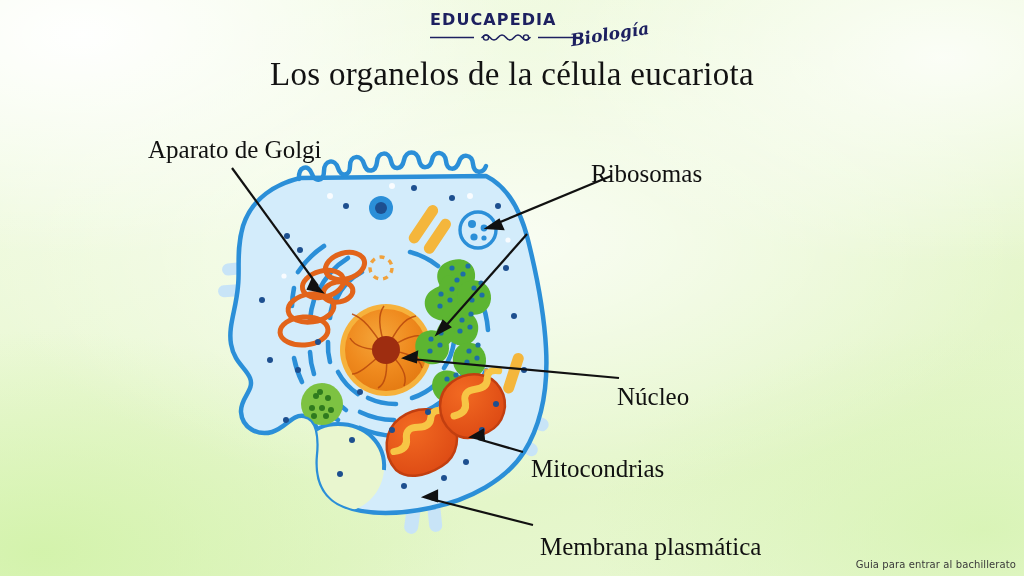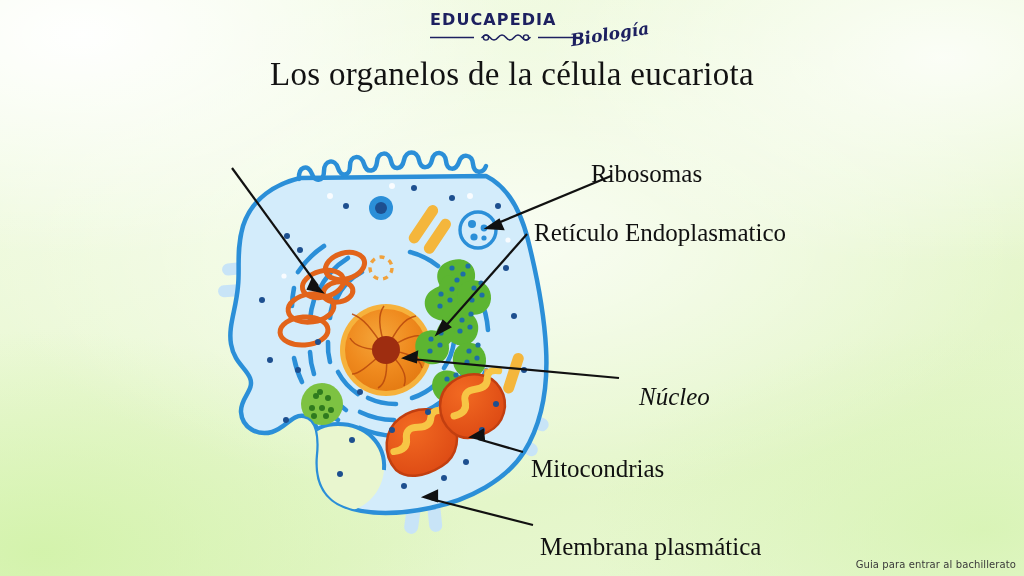--- a/index.html
+++ b/index.html
@@ -347,21 +347,21 @@
         <line x1="523" y1="452" x2="478" y2="439"></line>
         <path d="M471,437 l12,-7 l1,10 Z"></path>
       </g>
       <g>
         <line x1="533" y1="525" x2="431" y2="499"></line>
         <path d="M424,497 l13,-6 l0,10 Z"></path>
       </g>
     </g>
   </svg>
 
+  <div class="label" style="left:148px; top:136px;">Aparato de Golgi</div>
   <div class="label" style="left:591px; top:160px;">Ribosomas</div>
-  <div class="label" style="left:534px; top:219px;">Retículo Endoplasmatico</div>
-  <div class="label" style="left:639px; top:383px;font-style:italic;">Núcleo</div>
+  <div class="label" style="left:617px; top:383px;">Núcleo</div>
   <div class="label" style="left:531px; top:455px;">Mitocondrias</div>
   <div class="label" style="left:540px; top:533px;">Membrana plasmática</div>
 
   <div class="credit">Guia para entrar al bachillerato</div>
 
 </div>
 
 </body></html>

